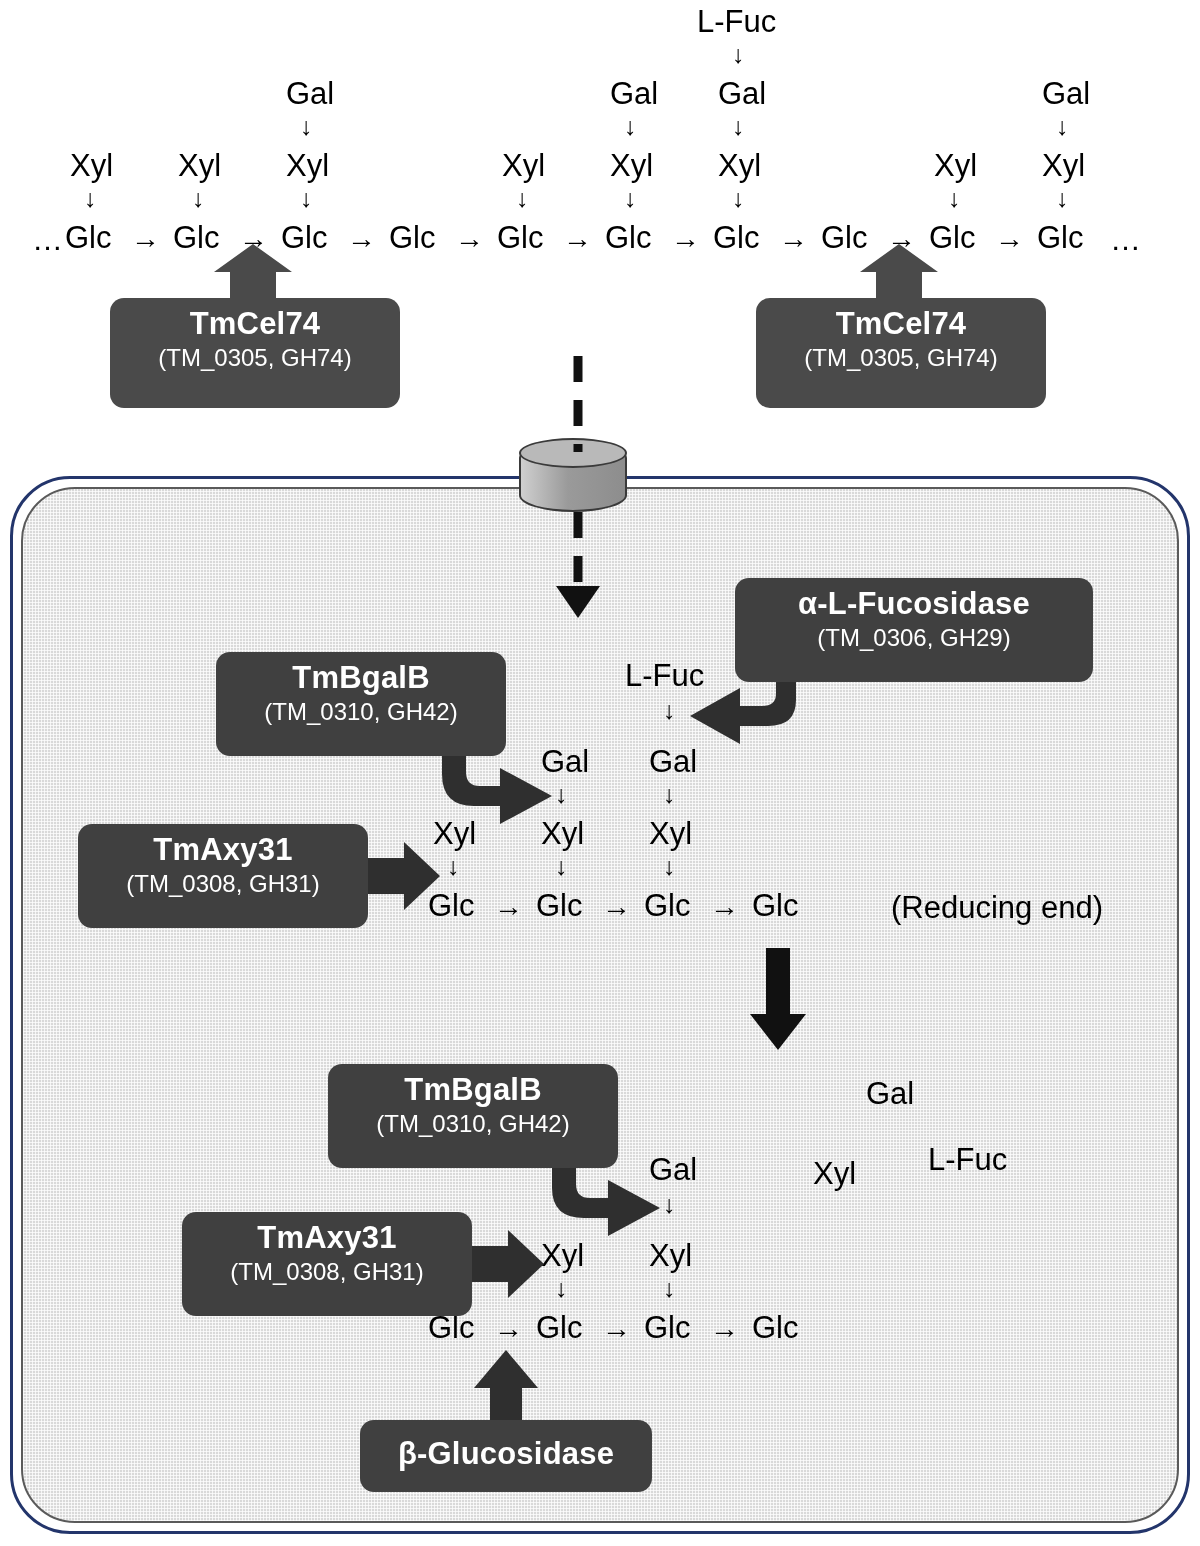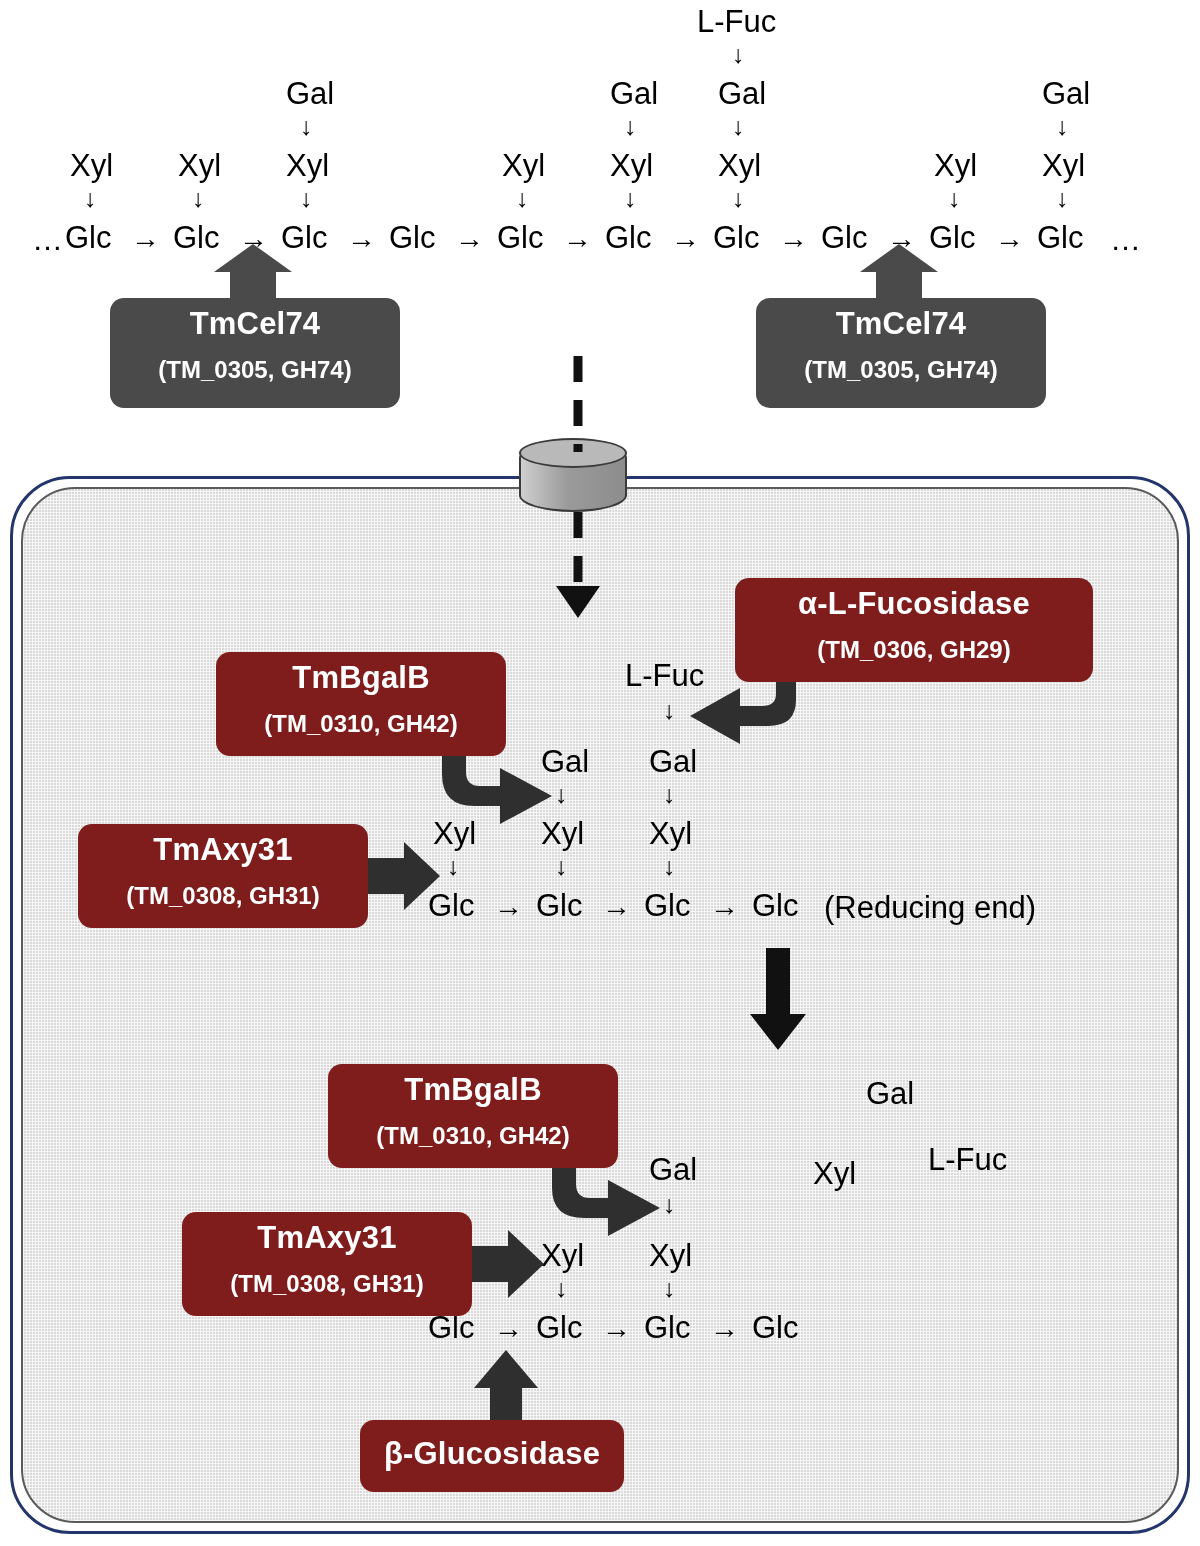--- a/index.html
+++ b/index.html
@@ -48,32 +48,32 @@
   
   .enzyme-box {
     background: #4a4a4a;
     color: #ffffff;
     border-radius: 14px;
     text-align: center;
     padding: 8px 16px 10px 16px;
     box-sizing: border-box;
     line-height: 1.15;
   }
-  .enzyme-box.dark2 { background: #7f1d1d; text-align: center; }
+  .enzyme-box.dark2 { background: #404040; text-align: center; }
   .enzyme-name {
     font-size: 31px;
     font-weight: bold;
     display: block;
     letter-spacing: 0.2px;
   }
   .enzyme-id {
     font-size: 24px;
-    font-weight: bold;
+    font-weight: normal;
     display: block;
-    margin-top: 14px;
+    margin-top: 2px;
   }
 
   
   .cell-outer {
     border: 3px solid #23356b;
     border-radius: 60px;
     background: #ffffff;
     box-sizing: border-box;
   }
   .cell-inner {
@@ -190,21 +190,21 @@
   <div class="abs transporter-body" style="left:519px; top:452px; width:108px; height:60px; border-radius:6px 6px 50% 50%/6px 6px 28% 28%;"></div>
   <div class="abs transporter-top" style="left:519px; top:438px; width:108px; height:30px;"></div>
 
   <div class="abs sugar" style="left:428px; top:890px;">Glc</div>
   <div class="abs arrow-h" style="left:494px; top:892px;">→</div>
   <div class="abs sugar" style="left:536px; top:890px;">Glc</div>
   <div class="abs arrow-h" style="left:602px; top:892px;">→</div>
   <div class="abs sugar" style="left:644px; top:890px;">Glc</div>
   <div class="abs arrow-h" style="left:710px; top:892px;">→</div>
   <div class="abs sugar" style="left:752px; top:890px;">Glc</div>
-  <div class="abs reducing" style="left:824px; top:890px;">(Reducing end)</div>
+  <div class="abs reducing" style="left:891px; top:890px;">(Reducing end)</div>
 
   <div class="abs sugar" style="left:433px; top:818px;">Xyl</div>
   <div class="abs arrow-v" style="left:433px; top:854px; width:40px;">↓</div>
   <div class="abs sugar" style="left:541px; top:818px;">Xyl</div>
   <div class="abs arrow-v" style="left:541px; top:854px; width:40px;">↓</div>
   <div class="abs sugar" style="left:649px; top:818px;">Xyl</div>
   <div class="abs arrow-v" style="left:649px; top:854px; width:40px;">↓</div>
 
   <div class="abs sugar" style="left:541px; top:746px;">Gal</div>
   <div class="abs arrow-v" style="left:541px; top:782px; width:40px;">↓</div>
@@ -252,21 +252,21 @@
   <div class="abs enzyme-box dark2" style="left:328px; top:1064px; width:290px; height:104px;">
     <span class="enzyme-name">TmBgalB</span>
     <span class="enzyme-id">(TM_0310, GH42)</span>
   </div>
 
   <div class="abs enzyme-box dark2" style="left:182px; top:1212px; width:290px; height:104px;">
     <span class="enzyme-name">TmAxy31</span>
     <span class="enzyme-id">(TM_0308, GH31)</span>
   </div>
 
-  <div class="abs enzyme-box dark2" style="left:360px; top:1420px; width:264px; height:72px; padding-top:16px;">
+  <div class="abs enzyme-box dark2" style="left:360px; top:1420px; width:292px; height:72px; padding-top:16px;">
     <span class="enzyme-name">β-Glucosidase</span>
   </div>
 
   <svg class="overlay" viewBox="0 0 1200 1546">
 
     <g fill="#4a4a4a">
       <path d="M230 300 L230 272 L214 272 L253 244 L292 272 L276 272 L276 300 Z"></path>
     </g>
 
     <g fill="#4a4a4a">

